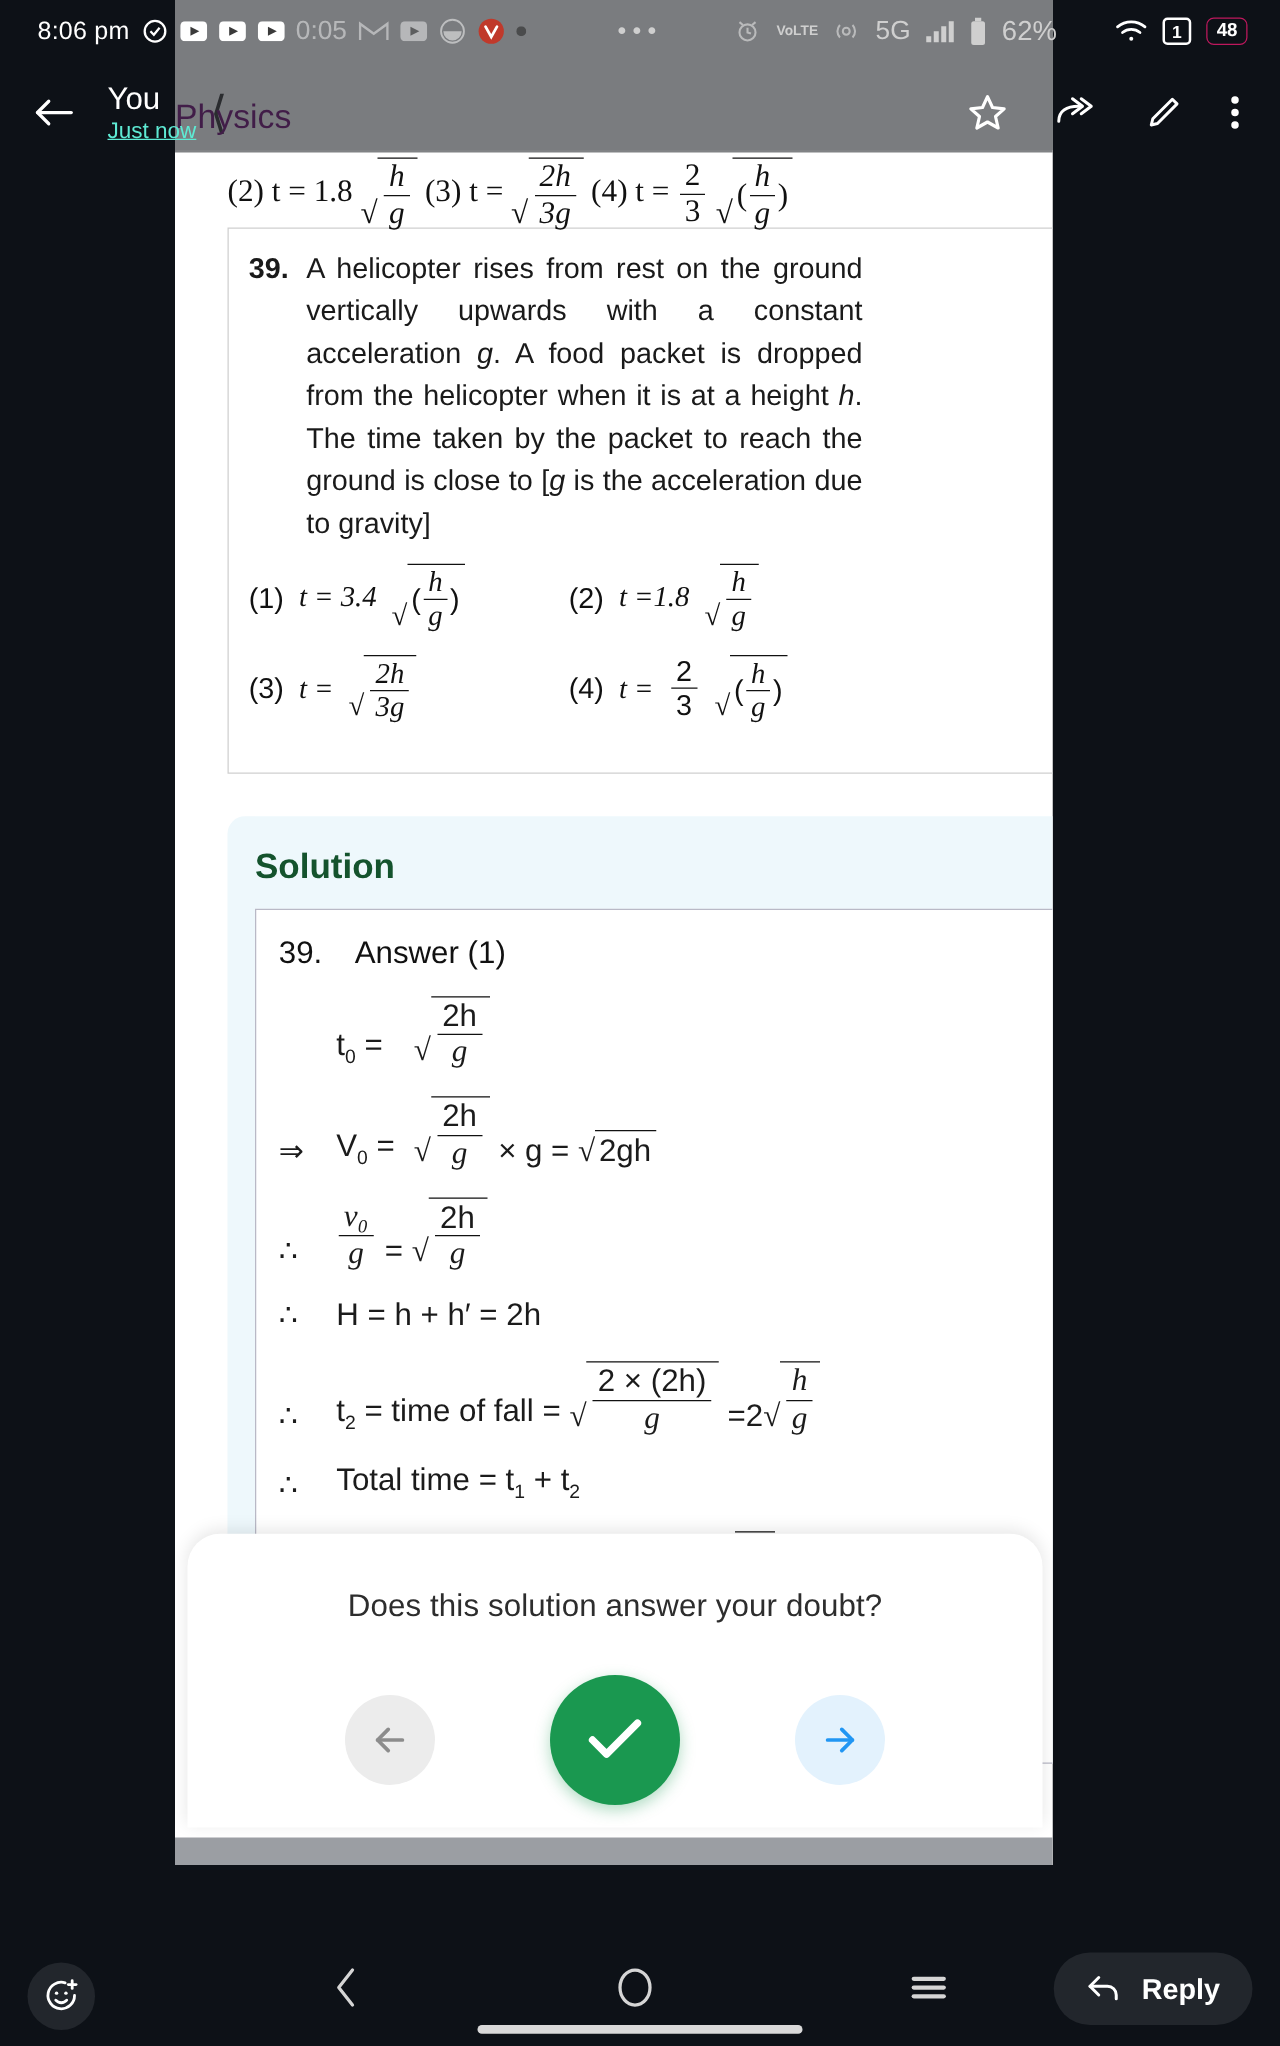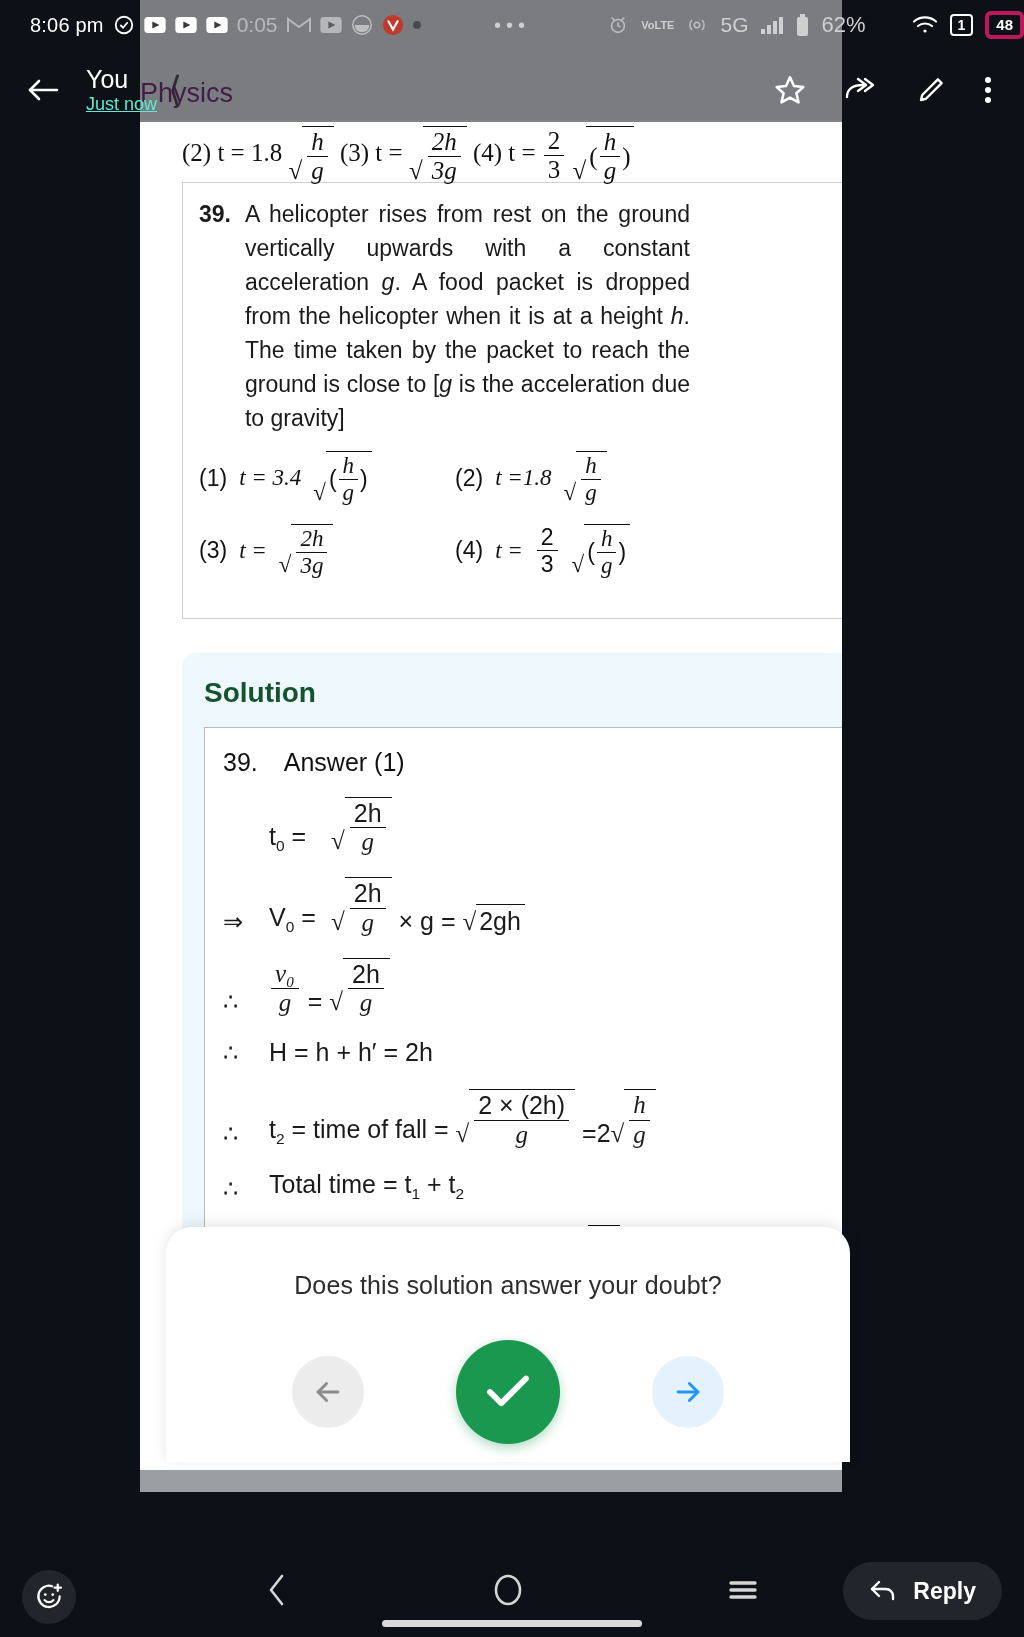--- a/index.html
+++ b/index.html
@@ -7,23 +7,23 @@
     font-family:"Liberation Sans", sans-serif; }
 
   
   #screen { position:relative; width:1024px; height:1637px; background:#0d1117; }
 
   
   .statusbar { position:absolute; left:0; top:0; width:1024px; height:50px;
     display:flex; align-items:center; color:#fff; z-index:40; pointer-events:none; }
   .sb-left { display:flex; align-items:center; gap:9px; padding-left:30px; }
   .sb-time { font-size:20px; font-weight:400; letter-spacing:.2px; }
-  .sb-right { margin-left:auto; display:flex; align-items:center; gap:12px; }
+  .sb-right { margin-left:auto; display:flex; align-items:center; gap:12px; padding-right:26px; }
   .sb-icon { display:inline-flex; align-items:center; justify-content:center; }
-  .badge-48 { border:4px solid #be185d; border-radius:6px; font-size:15px; font-weight:700;
+  .badge-48 { border:1px solid #be185d; border-radius:6px; font-size:15px; font-weight:700;
     padding:1px 7px; line-height:1.15; }
   .sim1 { border:2px solid #fff; border-radius:4px; font-size:14px; font-weight:700;
     padding:0px 6px; line-height:1.3; }
 
   
   .msg-header { position:absolute; left:0; top:50px; width:1024px; height:80px;
     display:flex; align-items:center; color:#fff; z-index:40; }
   .mh-back { width:86px; display:flex; align-items:center; justify-content:center;
     font-size:34px; line-height:1; }
   .mh-meta { display:flex; flex-direction:column; justify-content:center; }
@@ -89,21 +89,21 @@
   .sol-title { font-size:28px; font-weight:700; color:#14532d; margin-bottom:18px; }
   .sol-inner { background:#fff; border:1px solid #b9b9c6; padding:20px 18px 24px 18px; }
   .sol-head { display:flex; gap:26px; font-size:25px; color:#111; margin-bottom:20px; }
   .steps { font-size:25px; color:#1b1b1b; }
   .step { display:flex; align-items:flex-end; gap:0px; margin-bottom:22px; }
   .s-mark { width:46px; flex:0 0 46px; font-size:24px; }
   .s-lead { width:62px; flex:0 0 62px; }
   .sub { font-size:.62em; vertical-align:sub; }
 
   
-  .sheet { position:absolute; left:166px; top:1227px; width:684px; height:235px;
+  .sheet { position:absolute; left:150px; top:1227px; width:684px; height:235px;
     background:#fff; border-radius:26px 26px 0 0; box-shadow:0 -3px 14px rgba(0,0,0,.10);
     z-index:20; }
   .sheet-q { text-align:center; font-size:25px; color:#2d2d2d; padding-top:44px;
     letter-spacing:.1px; }
   .sheet-btns { display:flex; justify-content:center; align-items:center; gap:92px;
     margin-top:40px; }
   .cbtn { border-radius:50%; display:flex; align-items:center; justify-content:center; }
   .cbtn.back { width:72px; height:72px; background:#ececec; color:#8c8c8c; }
   .cbtn.ok { width:104px; height:104px; background:#1a9850; color:#fff;
     box-shadow:0 4px 12px rgba(26,152,80,.35); }

